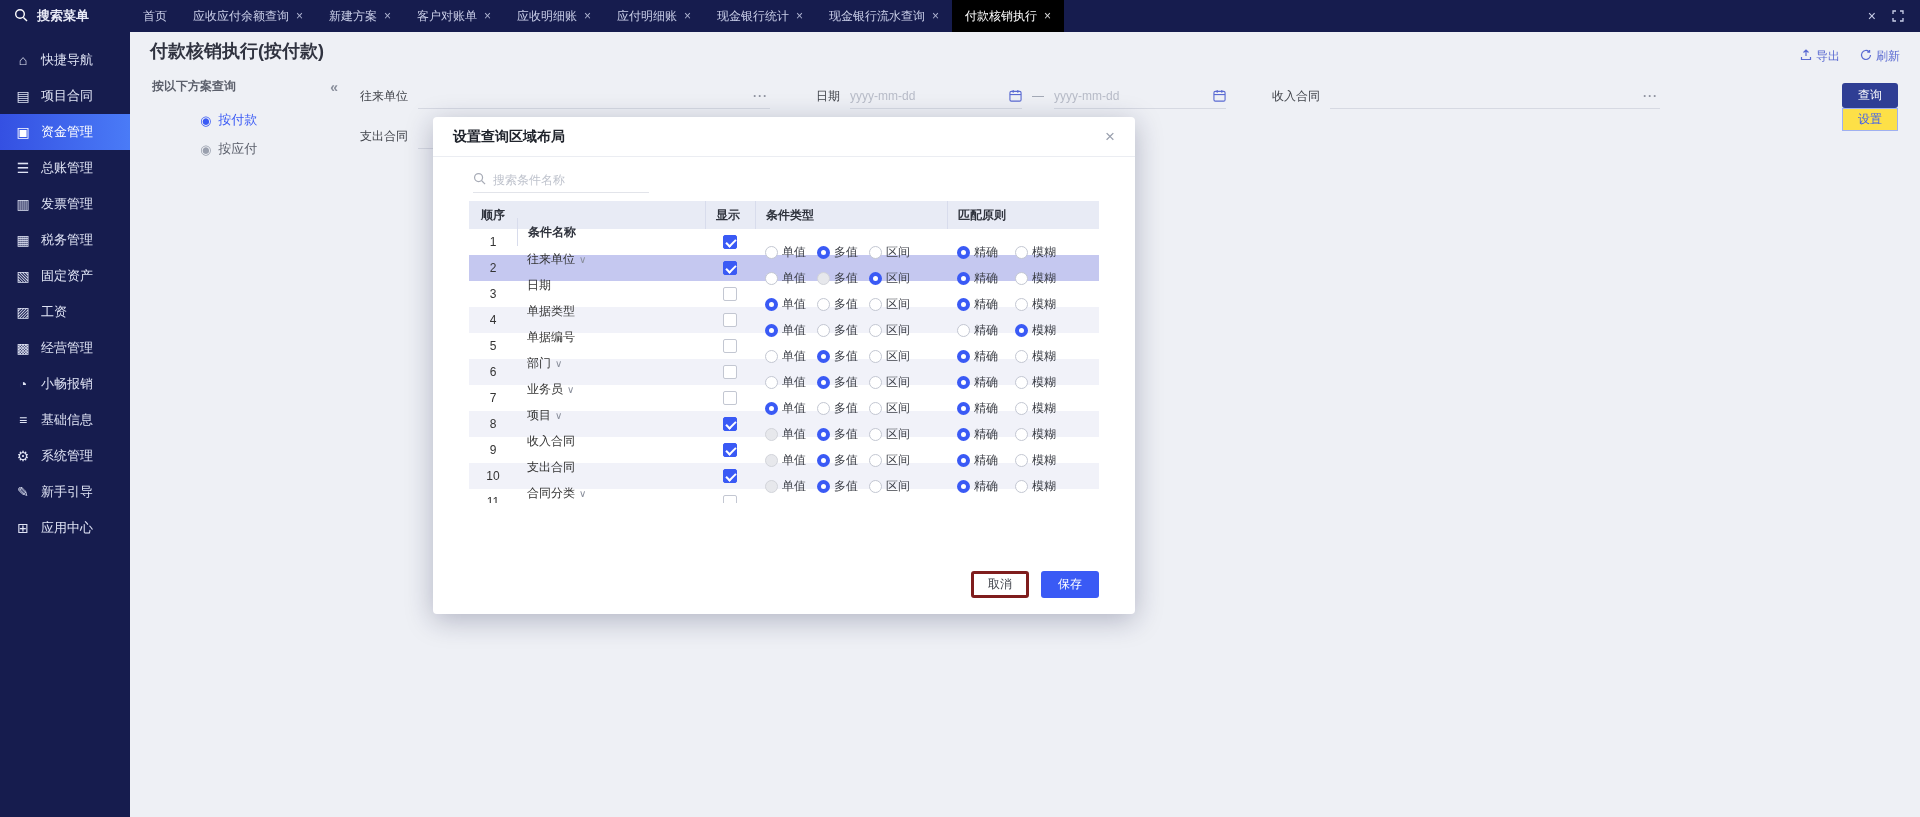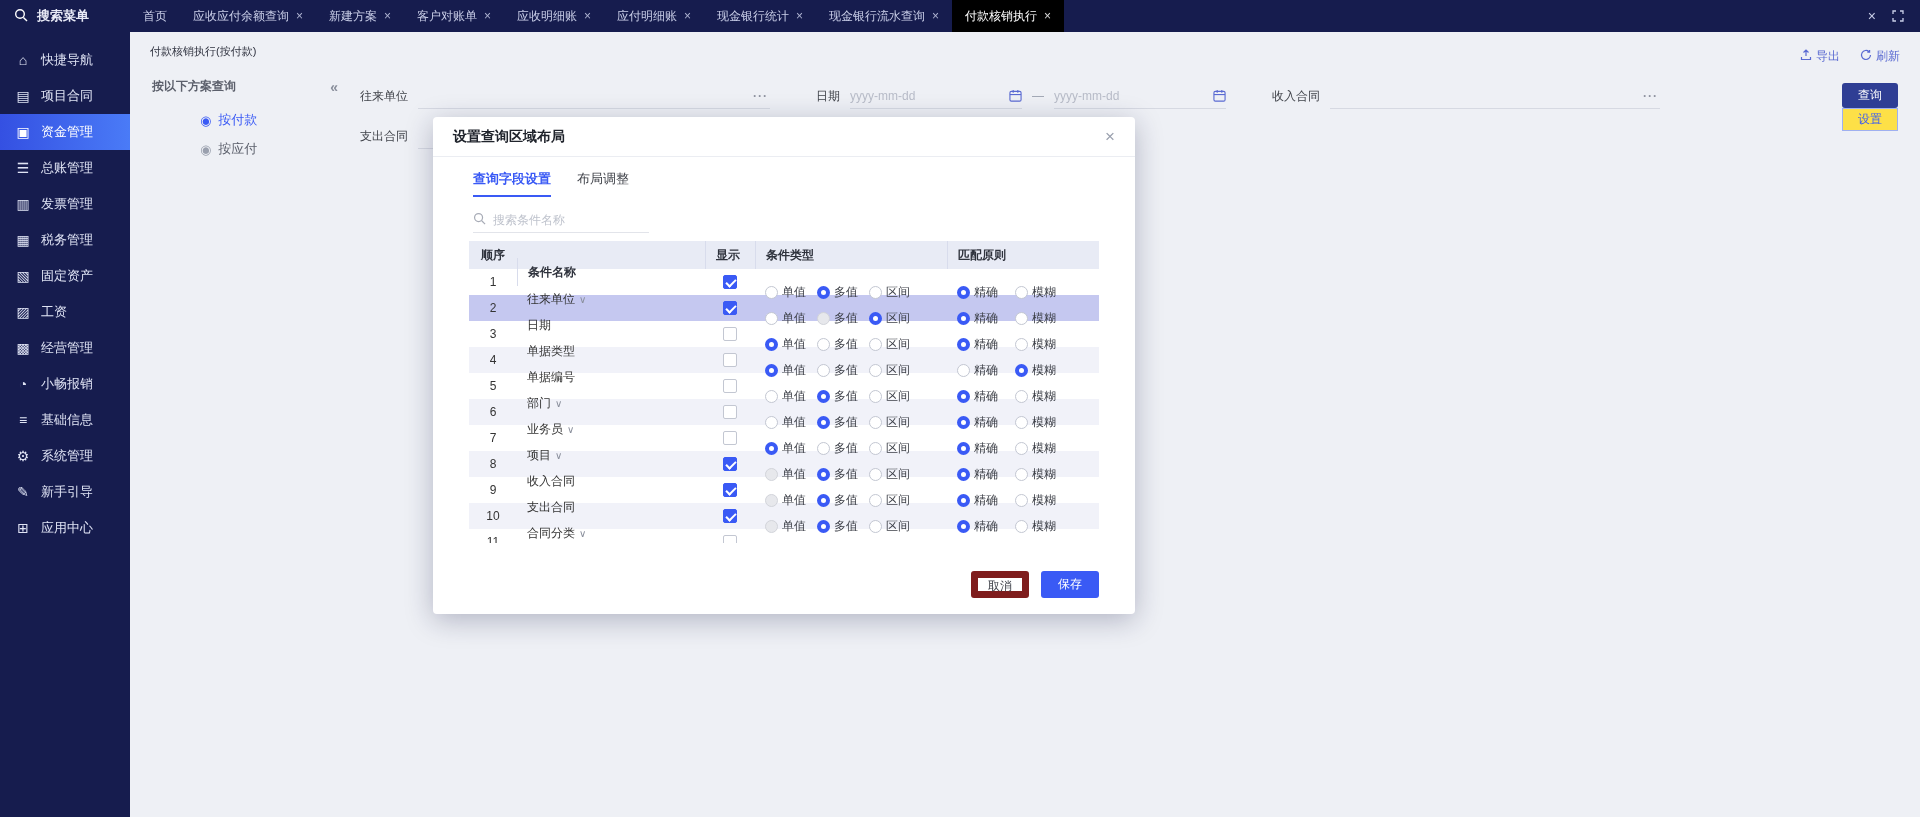--- a/index.html
+++ b/index.html
@@ -21,21 +21,21 @@
   .tabs { display:flex; height:32px; }
   .tab { padding:0 13px; height:32px; display:flex; align-items:center; gap:7px; cursor:pointer; white-space:nowrap; }
   .tab.active { background:#000000; color:#fff; }
   .tab .x { font-size:12px; opacity:.85; }
   .tabbar-right { margin-left:auto; display:flex; align-items:center; gap:16px; padding-right:16px; }
   .tabbar-right .tb-ico { cursor:pointer; font-size:14px; color:#c9cee8; display:flex; align-items:center; }
 
   
   .content { flex:1; position:relative; background:#eef0f5; overflow:hidden; }
   .page-header { height:38px; display:flex; align-items:center; padding:0 20px; }
-  .page-title { font-size:11px; font-weight:normal; color:#303340; }
+  .page-title { font-size:18px; font-weight:bold; color:#303340; }
   .header-actions { margin-left:auto; display:flex; gap:20px; font-size:12px; color:#5a6ad2;margin-top:10px; }
   .header-actions .action { display:flex; align-items:center; gap:4px; cursor:pointer; }
 
   .work-row { display:flex; padding-left:14px; }
   .scheme-panel { width:206px; padding:8px 12px 0 8px; flex-shrink:0; }
   .scheme-header { font-size:12px; color:#5b5f6b; font-weight:bold; display:flex; align-items:center; }
   .scheme-header .collapse { margin-left:auto; color:#8a8f9c; font-size:14px; cursor:pointer; }
   .scheme-items { margin-top:16px; padding-left:48px; display:flex; flex-direction:column; gap:11px; font-size:13px; }
   .scheme-item { display:flex; align-items:center; gap:7px; color:#5b5f6b; cursor:pointer; }
   .scheme-item .scheme-ico { font-size:13px; color:#9aa0ae; }
@@ -92,21 +92,21 @@
   .checkbox.on { background:#3a5af5; border-color:#3a5af5; }
   .checkbox.on::after { content:""; position:absolute; left:4px; top:1px; width:4px; height:8px; border:solid #fff; border-width:0 2px 2px 0; transform:rotate(45deg); }
 
   .radio-item { display:flex; align-items:center; gap:4px; cursor:pointer;margin-top:20px; }
   .radio { width:13px; height:13px; border-radius:50%; border:1px solid #c3c7d2; background:#fff; display:inline-block; flex-shrink:0; }
   .radio.sel { border:4px solid #3a5af5; }
   .radio.dis { background:#e7e8ec; border-color:#d2d4da; }
   .rlbl { color:#3c3f47; }
 
   .modal-footer { margin-top:auto; display:flex; align-items:center; justify-content:flex-end; gap:12px; padding:0 36px 16px; }
-  .btn-cancel { width:58px; height:27px; background:#fff; border:7px solid #7f1d1d; border-radius:3px; font-size:12px; color:#3c3f47; cursor:pointer; font-family:inherit; }
+  .btn-cancel { width:58px; height:27px; background:#fff; border:3px solid #7f1d1d; border-radius:3px; font-size:12px; color:#3c3f47; cursor:pointer; font-family:inherit; }
   .btn-save { width:58px; height:27px; background:#3a5af5; border:none; border-radius:3px; font-size:12px; color:#fff; cursor:pointer; font-family:inherit; }
 </style>
 </head>
 <body>
 
 <div class="app">
 
   <aside class="sidebar">
     <div class="sidebar-search">
       <span class="side-icon">
@@ -319,24 +319,20 @@
       <div class="action-buttons">
         <button class="btn-query">查询</button>
         <button class="btn-settings">设置</button>
       </div>
 
       <div class="modal">
         <div class="modal-header">
           <span class="modal-title">设置查询区域布局</span>
           <span class="modal-close">×</span>
         </div>
-        <div class="modal-tabs">
-          <span class="mtab active">查询字段设置</span>
-          <span class="mtab">布局调整</span>
-        </div>
         <div class="modal-search">
           <span>
             <svg width="13" height="13" viewBox="0 0 14 14">
                 <circle cx="6" cy="6" r="4.3" fill="none" stroke="#a7abb6" stroke-width="1.3"></circle>
                 <line x1="9.4" y1="9.4" x2="13" y2="13" stroke="#a7abb6" stroke-width="1.3"></line>
               </svg>
           </span>
           <input placeholder="搜索条件名称" style="">
         </div>
         <div class="table-wrap">

